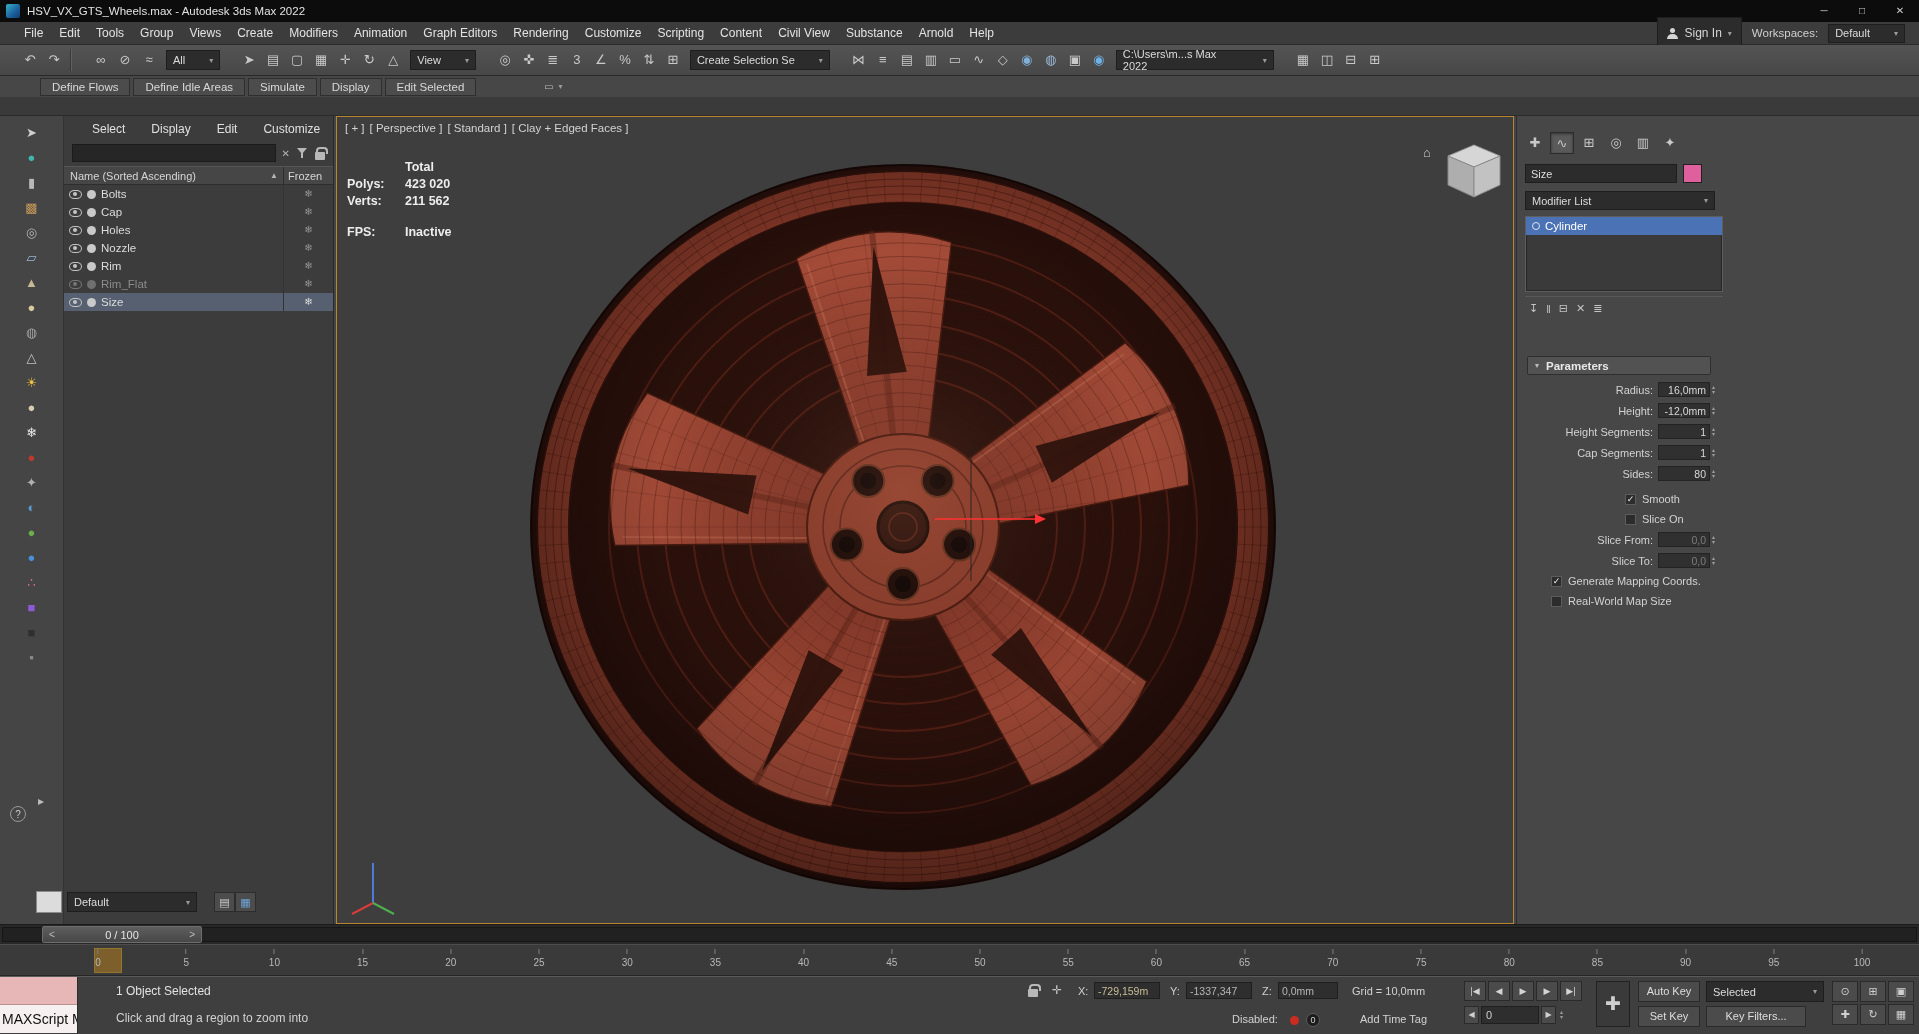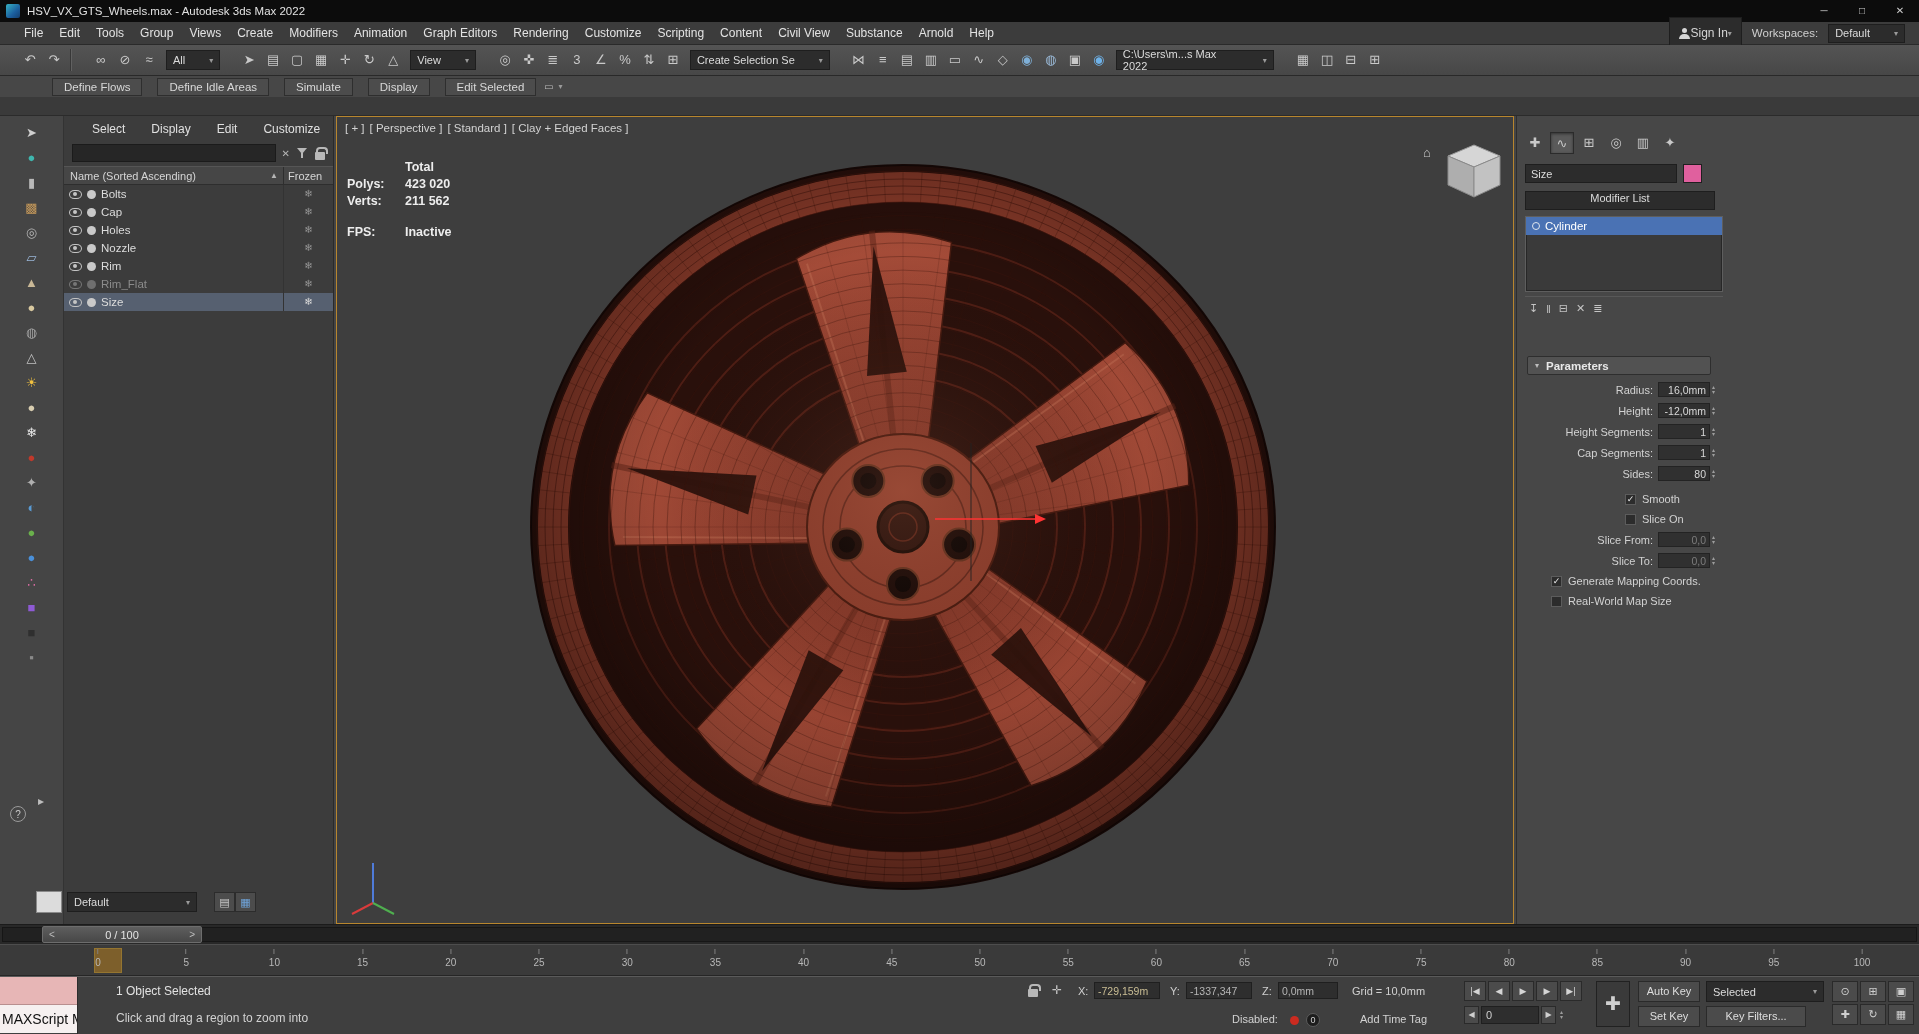--- a/index.html
+++ b/index.html
@@ -10,21 +10,21 @@
   #titlebar { position:absolute; top:0; left:0; right:0; height:22px; background:#0c0c0c; display:flex; align-items:center; }
   .app-logo { width:14px; height:14px; margin:0 7px 0 6px; border-radius:2px; background:linear-gradient(135deg,#37b2c4,#1b5f9f 60%,#143e6e); }
   .win-title { font-size:11.5px; color:#e2e2e2; }
   .win-btns { margin-left:auto; display:flex; height:22px; }
   .win-btn { width:38px; text-align:center; line-height:22px; font-size:10px; color:#cfcfcf; }
 
   
   #menubar { position:absolute; top:22px; left:0; right:0; height:23px; background:#3c3c3c; border-bottom:1px solid #2a2a2a; display:flex; align-items:center; padding-left:4px; }
   .menu-item { padding:0 8px; font-size:12px; color:#e3e3e3; line-height:22px; }
   .menu-right { margin-left:auto; display:flex; align-items:center; gap:10px; padding-right:14px; }
-  .signin { display:flex; align-items:center; background:#2c2c2c; border:1px solid #1e1e1e; padding:1px 9px; height:33px;text-align:center; }
+  .signin { display:flex; align-items:center; gap:6px; background:#2c2c2c; border:1px solid #1e1e1e; padding:1px 9px; height:33px;text-align:center; }
   .person { display:inline-block; width:11px; height:11px; position:relative; }
   .person::before { content:""; position:absolute; left:3px; top:0; width:5px; height:5px; border-radius:50%; background:#d5d5d5; }
   .person::after { content:""; position:absolute; left:0; top:6px; width:11px; height:5px; border-radius:5px 5px 0 0; background:#d5d5d5; }
   .ws-label { font-size:11.5px; color:#cfcfcf; }
   .dd { display:flex; align-items:center; gap:24px; background:#2c2c2c; border:1px solid #1e1e1e; padding:0 6px; height:19px; font-size:11px; color:#dcdcdc; }
   .dd-caret { font-size:8px; color:#9a9a9a; }
 
   
   #toolbar { position:absolute; top:45px; left:0; right:0; height:31px; background:linear-gradient(#545454,#474747); border-bottom:1px solid #292929; display:flex; align-items:center; padding-left:6px; }
   .tb-group { display:flex; align-items:center;margin-left:12px; }
@@ -33,21 +33,21 @@
   .tb-dd { margin:0 5px; height:20px; }
   .tb-dd.path { width:158px; justify-content:space-between; }
 
   
   #ribbon { position:absolute; top:76px; left:0; right:0; height:40px; background:#3a3a3a; border-bottom:1px solid #2b2b2b; }
   .rb-tabs { height:19px; display:flex; align-items:flex-end; padding-left:44px; }
   .rb-tab { padding:0 14px; height:18px; line-height:18px; font-size:11.5px; color:#cfcfcf; }
   .rb-tab[data-active="true"] { background:#585858; border:1px solid #282828; border-bottom:none; color:#ffffff; }
   .rb-menu { display:flex; align-items:center; gap:5px; margin-left:14px; color:#b9b9b9; font-size:10px; height:18px; }
   .rb-tools { height:21px; background:#474747; display:flex; align-items:center; padding-left:40px; gap:3px; }
-  .rb-tool { padding:0 11px; height:18px; line-height:17px; font-size:11.5px; color:#d8d8d8; background:#4c4c4c; border:1px solid #2e2e2e;margin-left:12px; }
+  .rb-tool { padding:0 11px; height:18px; line-height:17px; font-size:11.5px; color:#d8d8d8; background:#4c4c4c; border:1px solid #2e2e2e; }
 
   
   #main { position:absolute; top:116px; left:0; right:0; height:808px; }
 
   
   #strip { position:absolute; left:0; top:0; bottom:0; width:64px; background:#454545; border-right:1px solid #333; }
   .strip-icons { display:flex; flex-direction:column; align-items:center; padding-top:4px; }
   .strip-icon { width:26px; height:25px; line-height:25px; text-align:center; font-size:13px; }
   .strip-expand { position:absolute; left:38px; bottom:116px; color:#bdbdbd; font-size:12px; }
   .help-circle { position:absolute; left:10px; bottom:102px; width:16px; height:16px; border:1px solid #9a9a9a; border-radius:50%; text-align:center; line-height:15px; font-size:10px; color:#c9c9c9; }
@@ -99,21 +99,21 @@
   .axis-gizmo { position:absolute; left:8px; bottom:6px; }
   #wheelSvg { position:absolute; left:186px; top:40px; }
 
   
   #cmd { position:absolute; left:1516px; top:0; right:0; bottom:0; background:#474747; border-left:1px solid #2e2e2e; }
   .cp-tabs { position:absolute; left:6px; top:16px; display:flex; gap:3px; }
   .cp-tab { width:24px; height:22px; text-align:center; line-height:22px; font-size:13px; color:#c9c9c9; }
   .cp-tab[data-active="true"] { background:#5a5a5a; border:1px solid #2b2b2b; box-shadow:inset 0 1px 3px rgba(0,0,0,.45); }
   .cp-name { position:absolute; left:8px; top:48px; width:152px; height:19px; background:#2c2c2c; border:1px solid #1e1e1e; color:#dddddd; font-size:11px; padding:0 5px; font-family:inherit; }
   .obj-swatch { position:absolute; left:166px; top:48px; width:19px; height:19px; border:1px solid #202020; }
-  .cp-modlist { position:absolute; left:8px; top:75px; width:190px; height:19px; justify-content:space-between;flex-direction:column; }
+  .cp-modlist { position:absolute; left:8px; top:75px; width:190px; height:19px; justify-content:space-between; }
   .cp-stack { position:absolute; left:8px; top:100px; width:198px; height:76px; background:#3a3a3a; border:1px solid #5e5e5e; box-shadow:inset 0 0 0 1px #272727; }
   .stack-row { height:18px; display:flex; align-items:center; padding-left:6px; gap:5px; font-size:11.5px; color:#e8e8e8; }
   .stack-row[data-active="true"] { background:#4a72b4; color:#ffffff; }
   .bulb { width:8px; height:8px; border:1px solid #dfe6ee; border-radius:50%; }
   .cp-stacktools { position:absolute; left:8px; top:180px; width:198px; height:22px; display:flex; align-items:center; gap:8px; border-top:1px solid #585858; padding:2px 4px 0 4px; }
   .cp-stacktools span { font-size:11px; color:#c5c5c5; }
   .roll-head { position:absolute; left:10px; top:240px; width:184px; height:19px; background:#525252; border:1px solid #2e2e2e; border-radius:2px; display:flex; align-items:center; gap:7px; padding:0 7px; font-size:11.5px; font-weight:700; color:#e8e8e8; }
   .roll-arrow { font-size:8px; color:#bdbdbd; }
   .roll-body { position:absolute; left:10px; top:263px; width:188px; }
   .param-row { display:flex; align-items:center; height:21px; }

